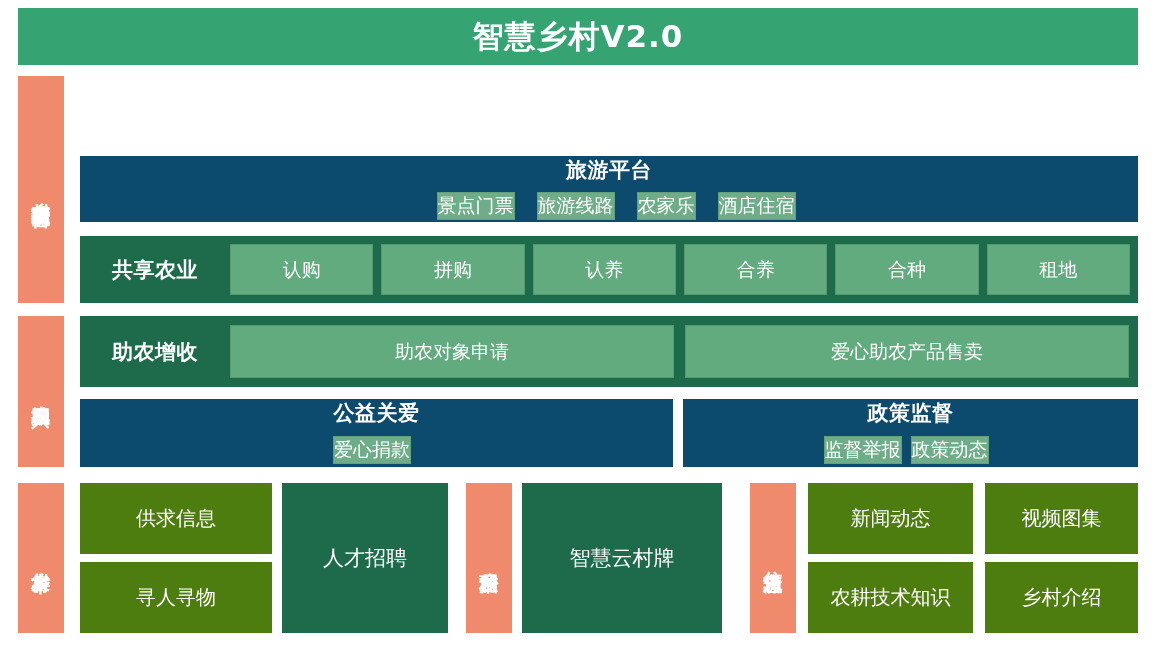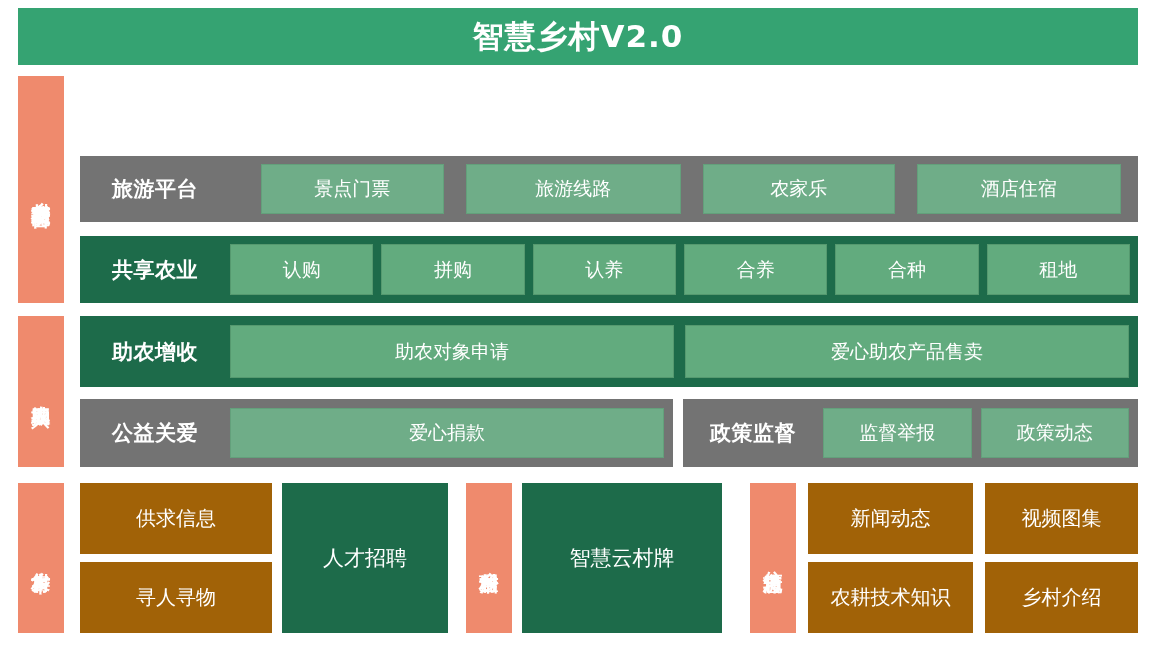--- a/index.html
+++ b/index.html
@@ -58,21 +58,21 @@
     box-sizing: border-box;
   }
 
   .rowband {
     position: absolute;
     display: flex;
     align-items: center;
     box-sizing: border-box;
   }
   .band-dark  { background: #1d6b4a; }
-  .band-olive { background: #737373; }
+  .band-olive { background: #0c4a6e; flex-direction: column; }
 
   .band-title {
     color: #ffffff;
     font-size: 21px;
     font-weight: bold;
     flex: 0 0 auto;
     text-align: center;
     letter-spacing: 0.5px;
     white-space: nowrap;
   }
@@ -111,21 +111,21 @@
     background: #1d6b4a;
     color: #ffffff;
     font-size: 21px;
     display: flex;
     align-items: center;
     justify-content: center;
     text-align: center;
     box-sizing: border-box;
   }
   .olivetile {
-    background: #a16207;
+    background: #4d7c0f;
     color: #ffffff;
     font-size: 20px;
     display: flex;
     align-items: center;
     justify-content: center;
     text-align: center;
     box-sizing: border-box;
     white-space: nowrap;
   }
 </style>

